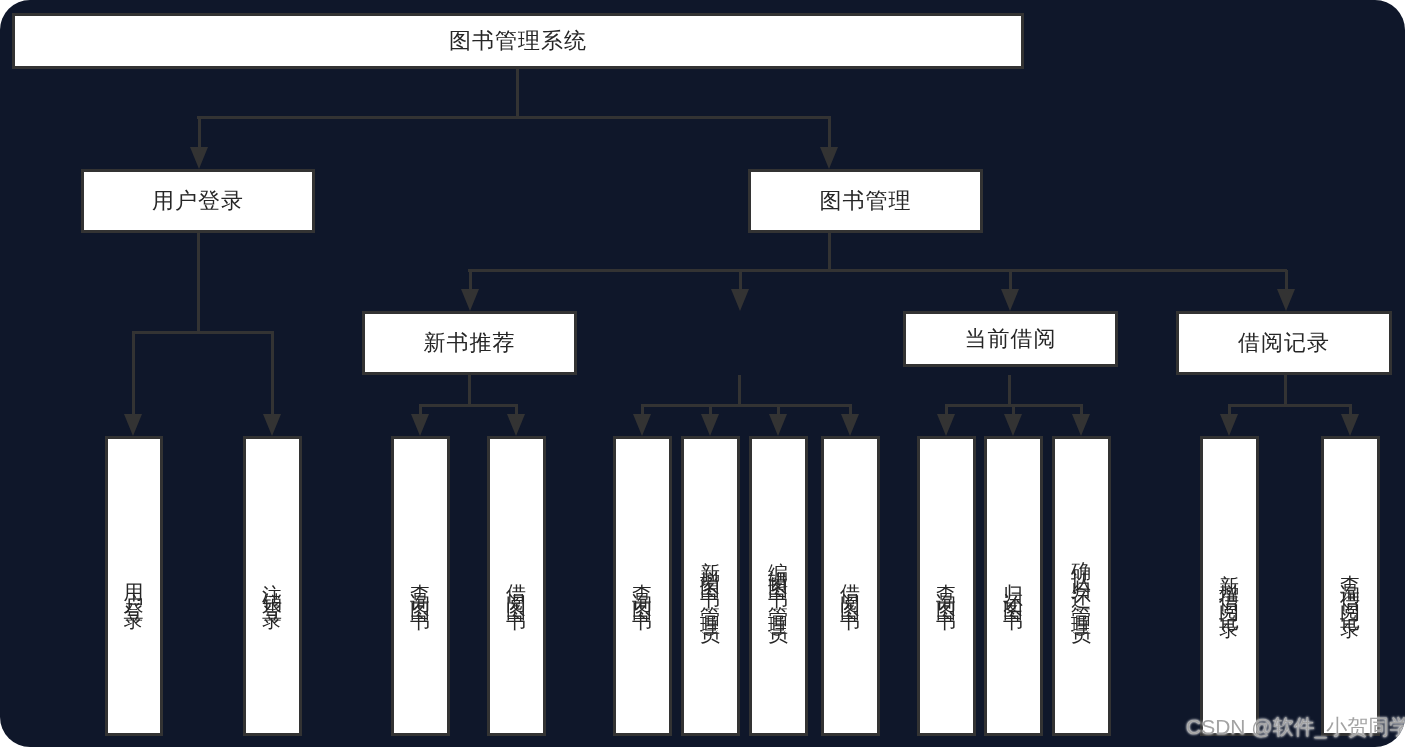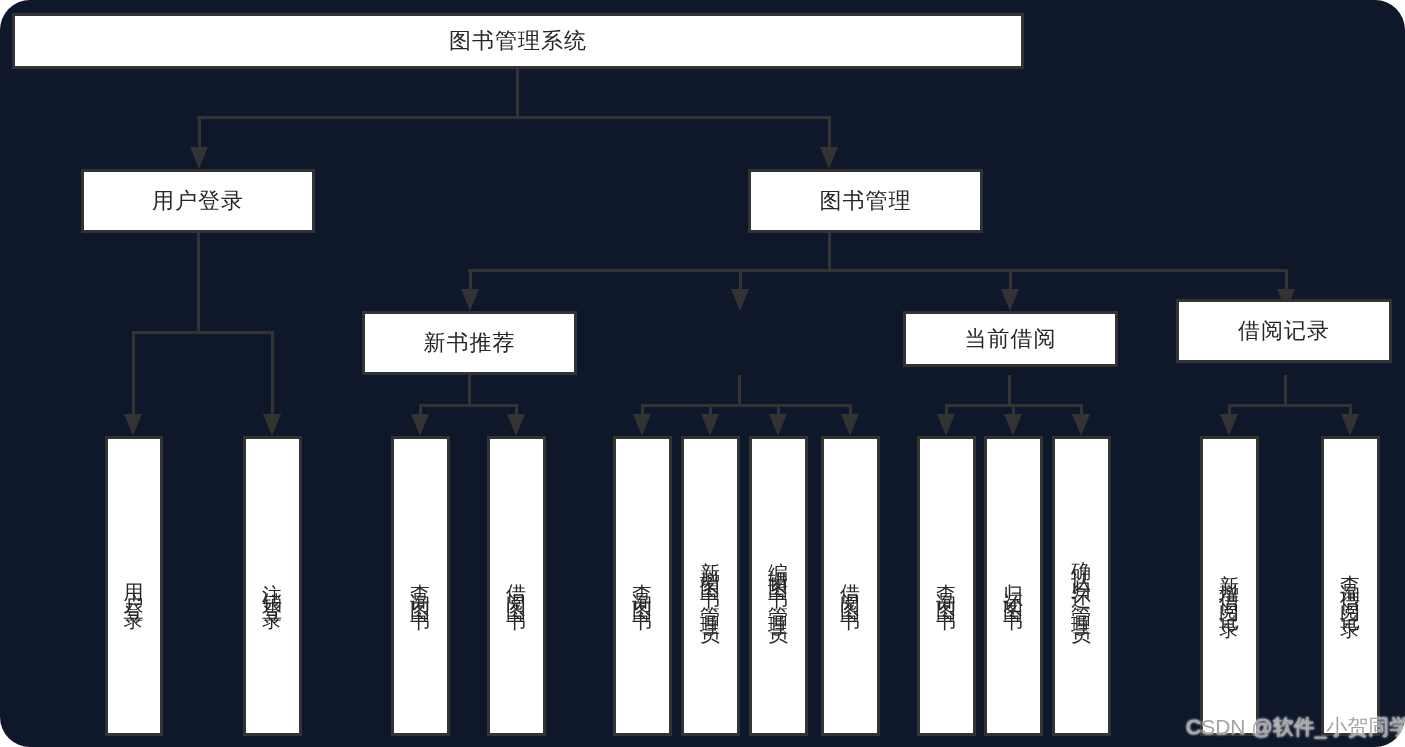--- a/index.html
+++ b/index.html
@@ -97,21 +97,21 @@
   <div class="arrow" style="left:461px; top:289px;"></div>
   <div class="line" style="left:739px; top:270px; width:3px; height:21px;"></div>
   <div class="arrow" style="left:731px; top:289px;"></div>
   <div class="line" style="left:1009px; top:270px; width:3px; height:21px;"></div>
   <div class="arrow" style="left:1001px; top:289px;"></div>
   <div class="line" style="left:1285px; top:270px; width:3px; height:21px;"></div>
   <div class="arrow" style="left:1277px; top:289px;"></div>
 
   <div class="node" style="left:362px; top:311px; width:215px; height:64px;">新书推荐</div>
   <div class="node" style="left:903px; top:311px; width:215px; height:56px;">当前借阅</div>
-  <div class="node" style="left:1176px; top:299px; width:216px; height:64px;">借阅记录</div>
+  <div class="node" style="left:1176px; top:311px; width:216px; height:64px;">借阅记录</div>
 
   <div class="line" style="left:468px; top:375px; width:3px; height:31px;"></div>
   <div class="line" style="left:738px; top:375px; width:3px; height:31px;"></div>
   <div class="line" style="left:1008px; top:375px; width:3px; height:31px;"></div>
   <div class="line" style="left:1284px; top:375px; width:3px; height:31px;"></div>
 
   <div class="line" style="left:419px; top:404px; width:99px; height:3px;"></div>
   <div class="line" style="left:641px; top:404px; width:211px; height:3px;"></div>
   <div class="line" style="left:945px; top:404px; width:138px; height:3px;"></div>
   <div class="line" style="left:1228px; top:404px; width:124px; height:3px;"></div>

